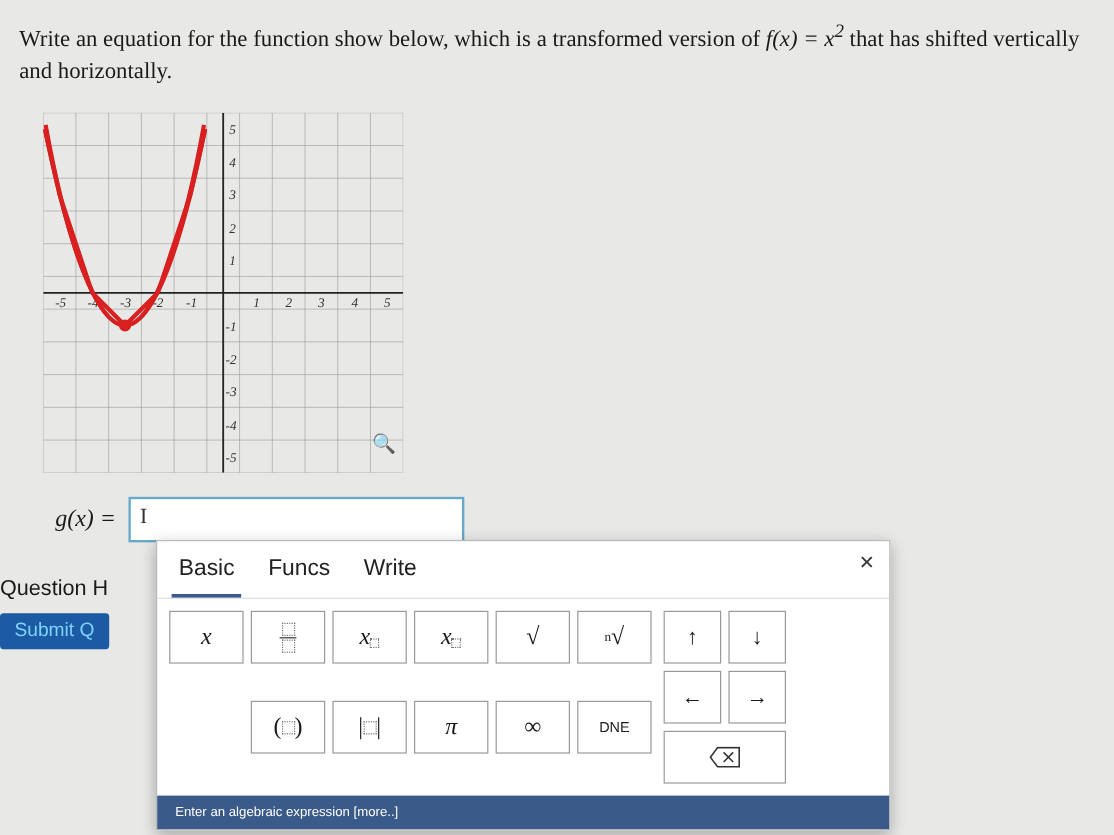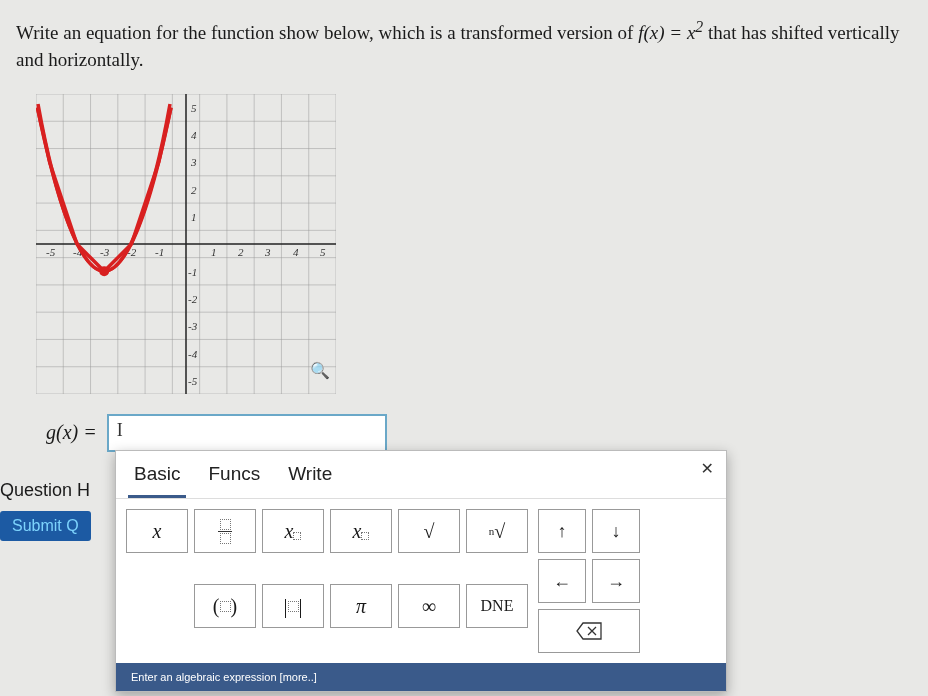--- a/index.html
+++ b/index.html
@@ -70,21 +70,21 @@
       color: #7dd3fc;
       font-family: Arial, sans-serif;
       font-size: 16px;
       padding: 6px 12px;
       border: none;
       border-radius: 3px;
       cursor: pointer;
     }
     .math-keyboard {
       position: absolute;
-      left: 115px;
+      left: 130px;
       top: 450px;
       width: 612px;
       background: #fff;
       border: 1px solid #bbb;
       box-shadow: 0 4px 12px rgba(0,0,0,0.3);
       font-family: Arial, sans-serif;
     }
     .kb-tabs {
       display: flex;
       border-bottom: 1px solid #ddd;
@@ -306,21 +306,21 @@
       <div class="kb-key"><sup style="font-size:11px;">n</sup>√</div>
       <div class="kb-key" style="border:none;"></div>
       <div class="kb-key">( <span class="box-placeholder"></span> )</div>
       <div class="kb-key">| <span class="box-placeholder"></span> |</div>
       <div class="kb-key">
           <span class="math-var">π</span>
         </div>
       <div class="kb-key">
           <span>∞</span>
         </div>
-      <div class="kb-key" style="font-family:Liberation Serif, serif;font-size:16px;">
+      <div class="kb-key" style="font-family:Liberation Sans, sans-serif;font-size:12px;">
           <span>DNE</span>
         </div>
     </div>
     <div class="kb-nav">
       <div class="kb-nav-key">↑</div>
       <div class="kb-nav-key">↓</div>
       <div class="kb-nav-key">←</div>
       <div class="kb-nav-key">→</div>
       <div class="kb-backspace">
         <svg width="26" height="18" viewBox="0 0 26 18">

